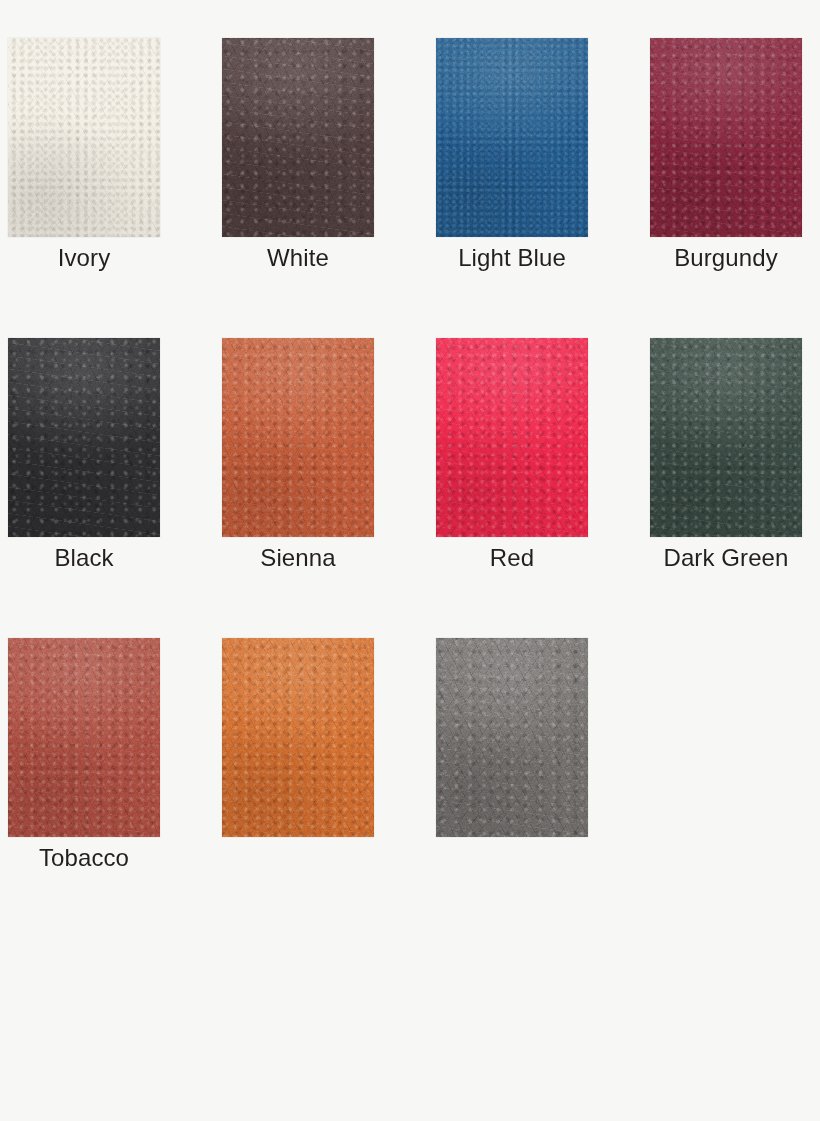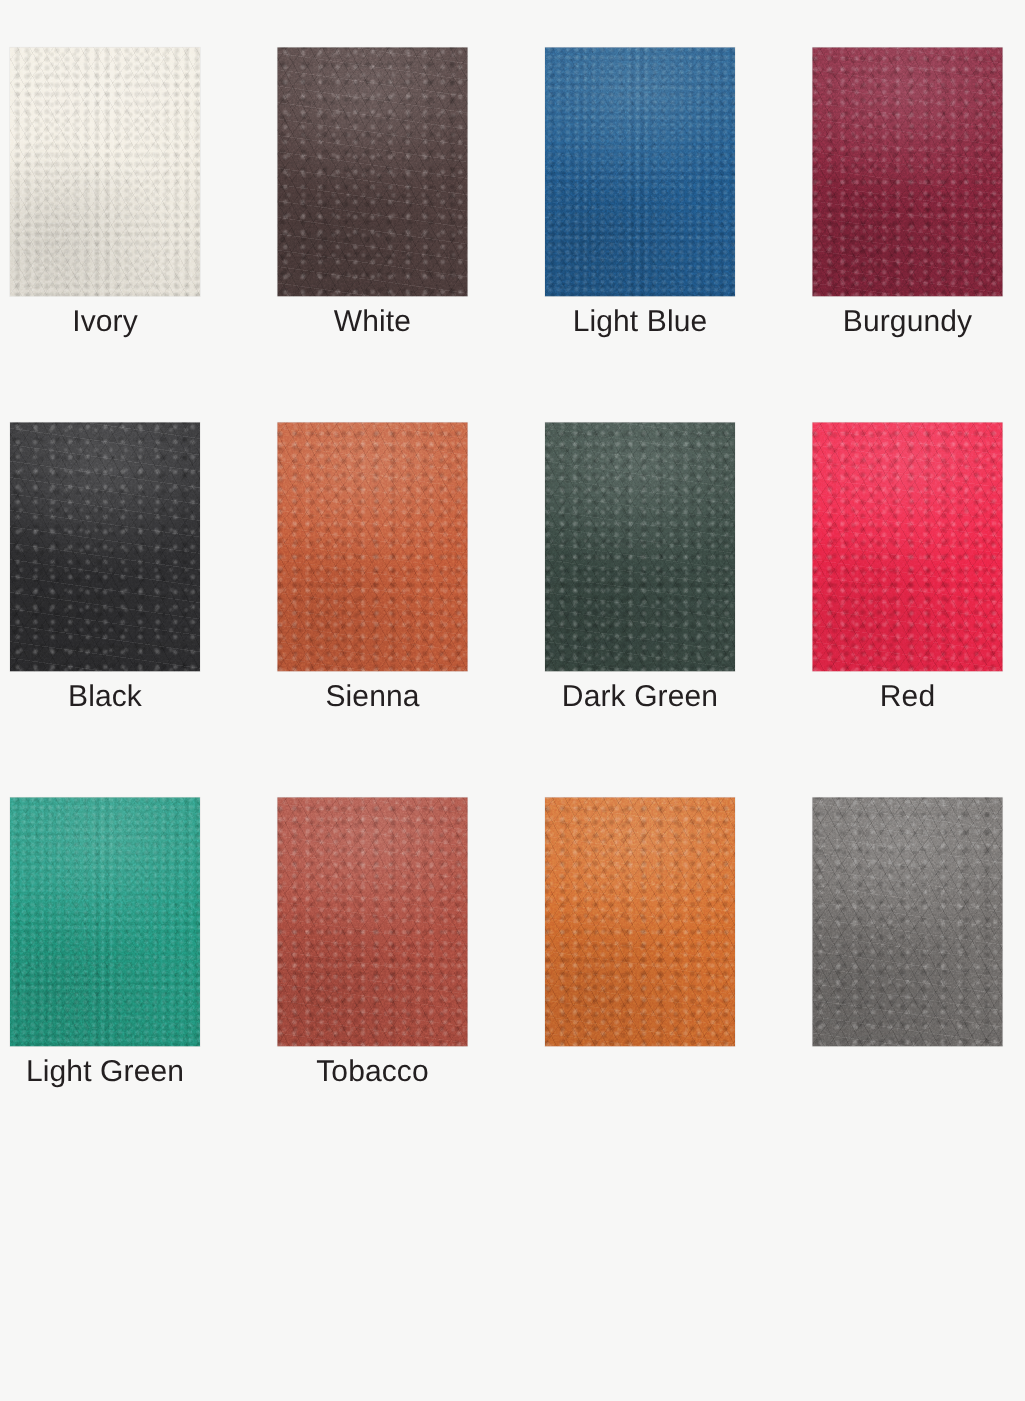--- a/index.html
+++ b/index.html
@@ -230,71 +230,54 @@
               <feTurbulence type="fractalNoise" baseFrequency="0.62" numOctaves="4" seed="38"></feTurbulence>
               <feColorMatrix type="saturate" values="0"></feColorMatrix>
             </filter>
             <rect width="100%" height="100%" filter="url(#lt5)"></rect>
           </svg>
         </div>
       </div>
       <div class="swatch-label">Sienna</div>
     </div>
     <div class="swatch-cell">
+      <div class="swatch-chip " style="background-color: rgb(240, 36, 69);">
+        <div class="tone"></div>
+        <div class="grain"></div>
+        <div class="veins"></div>
+        <div class="noise">
+          <svg xmlns="http://www.w3.org/2000/svg" preserveAspectRatio="none">
+            <filter id="lt6">
+              <feTurbulence type="fractalNoise" baseFrequency="0.62" numOctaves="4" seed="45"></feTurbulence>
+              <feColorMatrix type="saturate" values="0"></feColorMatrix>
+            </filter>
+            <rect width="100%" height="100%" filter="url(#lt6)"></rect>
+          </svg>
+        </div>
+      </div>
+      <div class="swatch-label">Red</div>
+    </div>
+    <div class="swatch-cell">
       <div class="swatch-chip " style="background-color: rgb(54, 69, 63);">
         <div class="tone"></div>
         <div class="grain"></div>
         <div class="veins"></div>
         <div class="noise">
           <svg xmlns="http://www.w3.org/2000/svg" preserveAspectRatio="none">
             <filter id="lt7">
               <feTurbulence type="fractalNoise" baseFrequency="0.62" numOctaves="4" seed="52"></feTurbulence>
               <feColorMatrix type="saturate" values="0"></feColorMatrix>
             </filter>
             <rect width="100%" height="100%" filter="url(#lt7)"></rect>
           </svg>
         </div>
       </div>
       <div class="swatch-label">Dark Green</div>
     </div>
     <div class="swatch-cell">
-      <div class="swatch-chip " style="background-color: rgb(240, 36, 69);">
-        <div class="tone"></div>
-        <div class="grain"></div>
-        <div class="veins"></div>
-        <div class="noise">
-          <svg xmlns="http://www.w3.org/2000/svg" preserveAspectRatio="none">
-            <filter id="lt6">
-              <feTurbulence type="fractalNoise" baseFrequency="0.62" numOctaves="4" seed="45"></feTurbulence>
-              <feColorMatrix type="saturate" values="0"></feColorMatrix>
-            </filter>
-            <rect width="100%" height="100%" filter="url(#lt6)"></rect>
-          </svg>
-        </div>
-      </div>
-      <div class="swatch-label">Red</div>
-    </div>
-    <div class="swatch-cell">
-      <div class="swatch-chip grain-fine" style="background-color: rgb(33, 145, 121);">
-        <div class="tone"></div>
-        <div class="grain"></div>
-        <div class="veins"></div>
-        <div class="noise">
-          <svg xmlns="http://www.w3.org/2000/svg" preserveAspectRatio="none">
-            <filter id="lt8">
-              <feTurbulence type="fractalNoise" baseFrequency="0.62" numOctaves="4" seed="59"></feTurbulence>
-              <feColorMatrix type="saturate" values="0"></feColorMatrix>
-            </filter>
-            <rect width="100%" height="100%" filter="url(#lt8)"></rect>
-          </svg>
-        </div>
-      </div>
-      <div class="swatch-label">Light Green</div>
-    </div>
-    <div class="swatch-cell">
       <div class="swatch-chip " style="background-color: rgb(167, 73, 61);">
         <div class="tone"></div>
         <div class="grain"></div>
         <div class="veins"></div>
         <div class="noise">
           <svg xmlns="http://www.w3.org/2000/svg" preserveAspectRatio="none">
             <filter id="lt11">
               <feTurbulence type="fractalNoise" baseFrequency="0.62" numOctaves="4" seed="80"></feTurbulence>
               <feColorMatrix type="saturate" values="0"></feColorMatrix>
             </filter>

